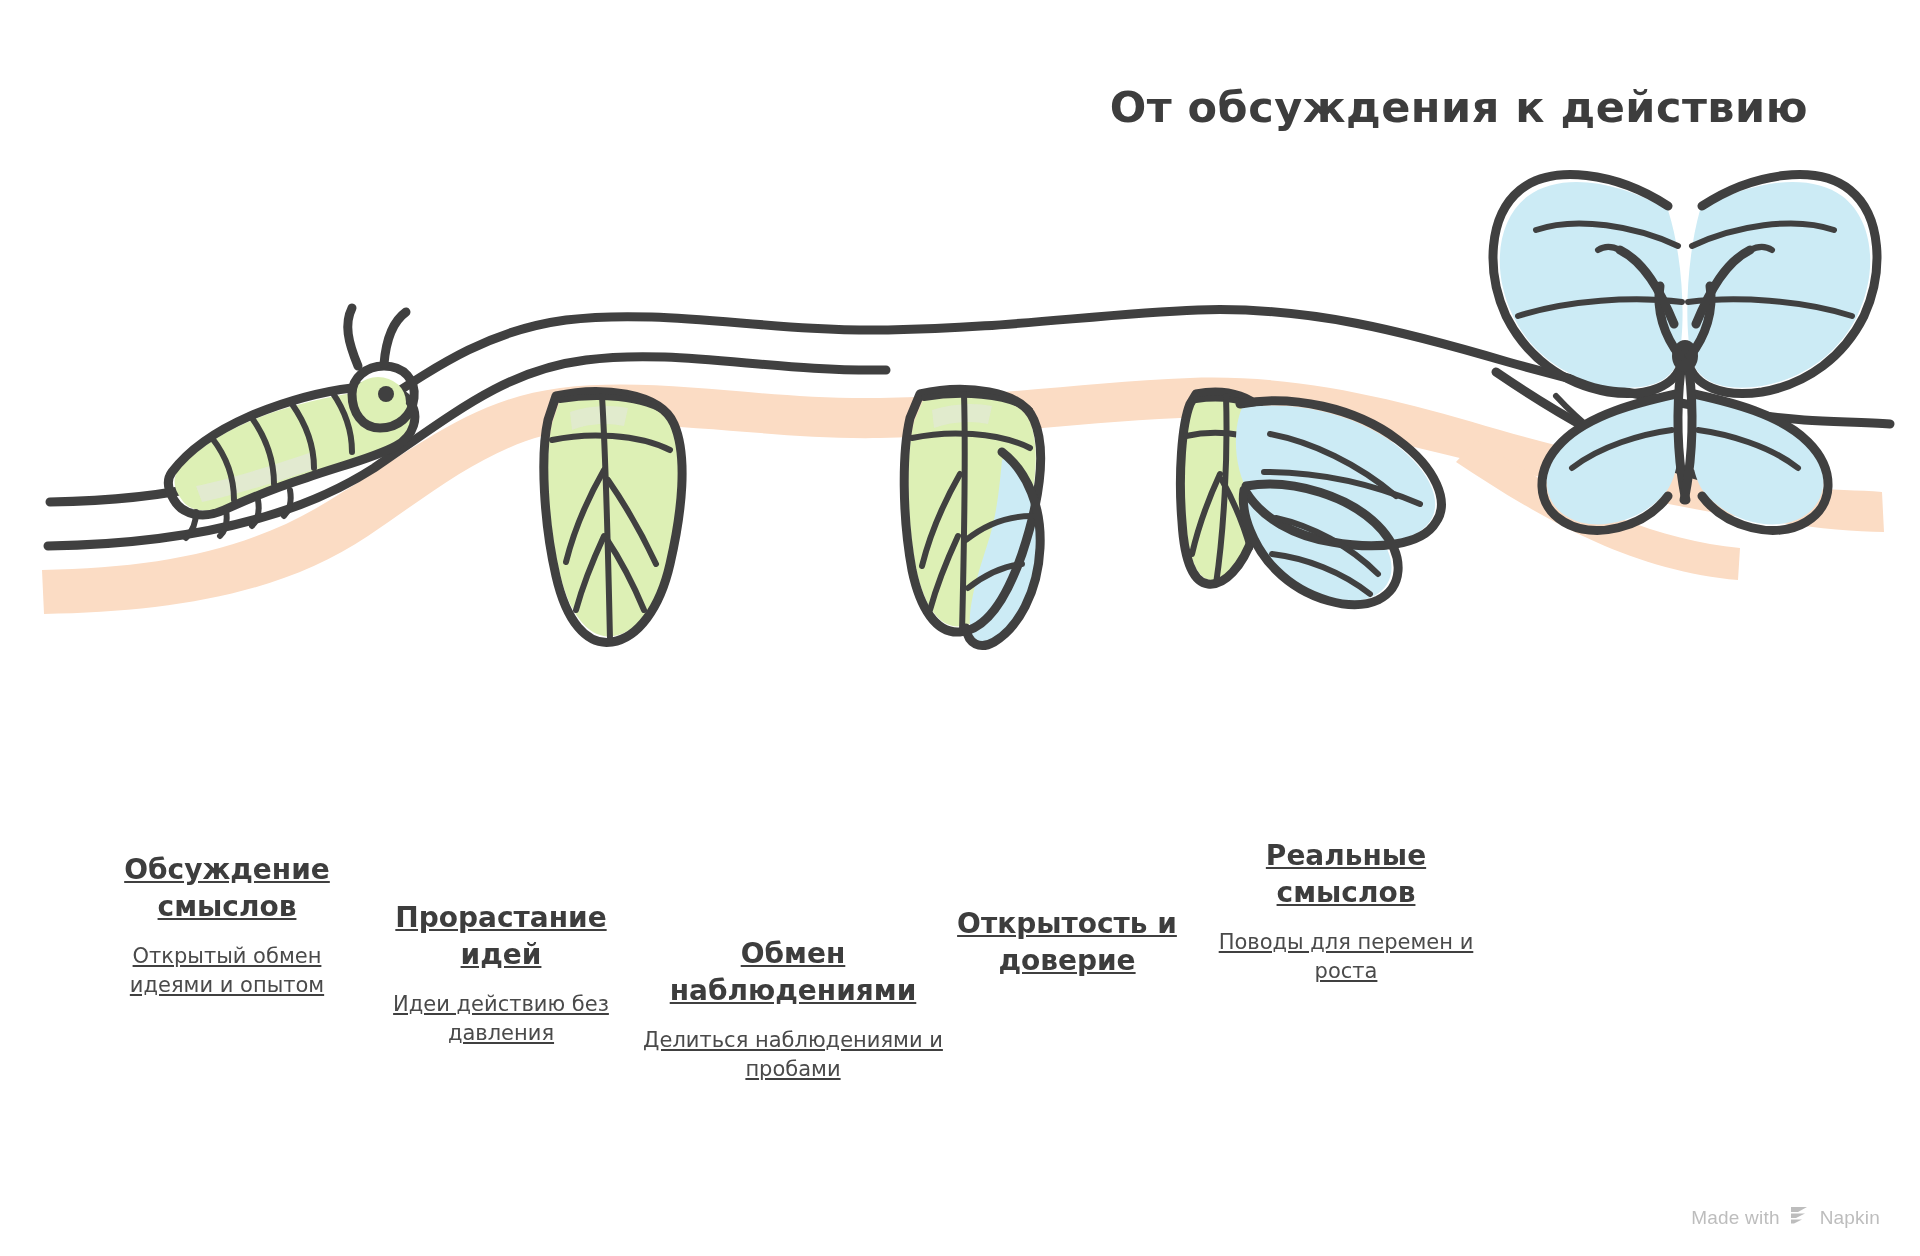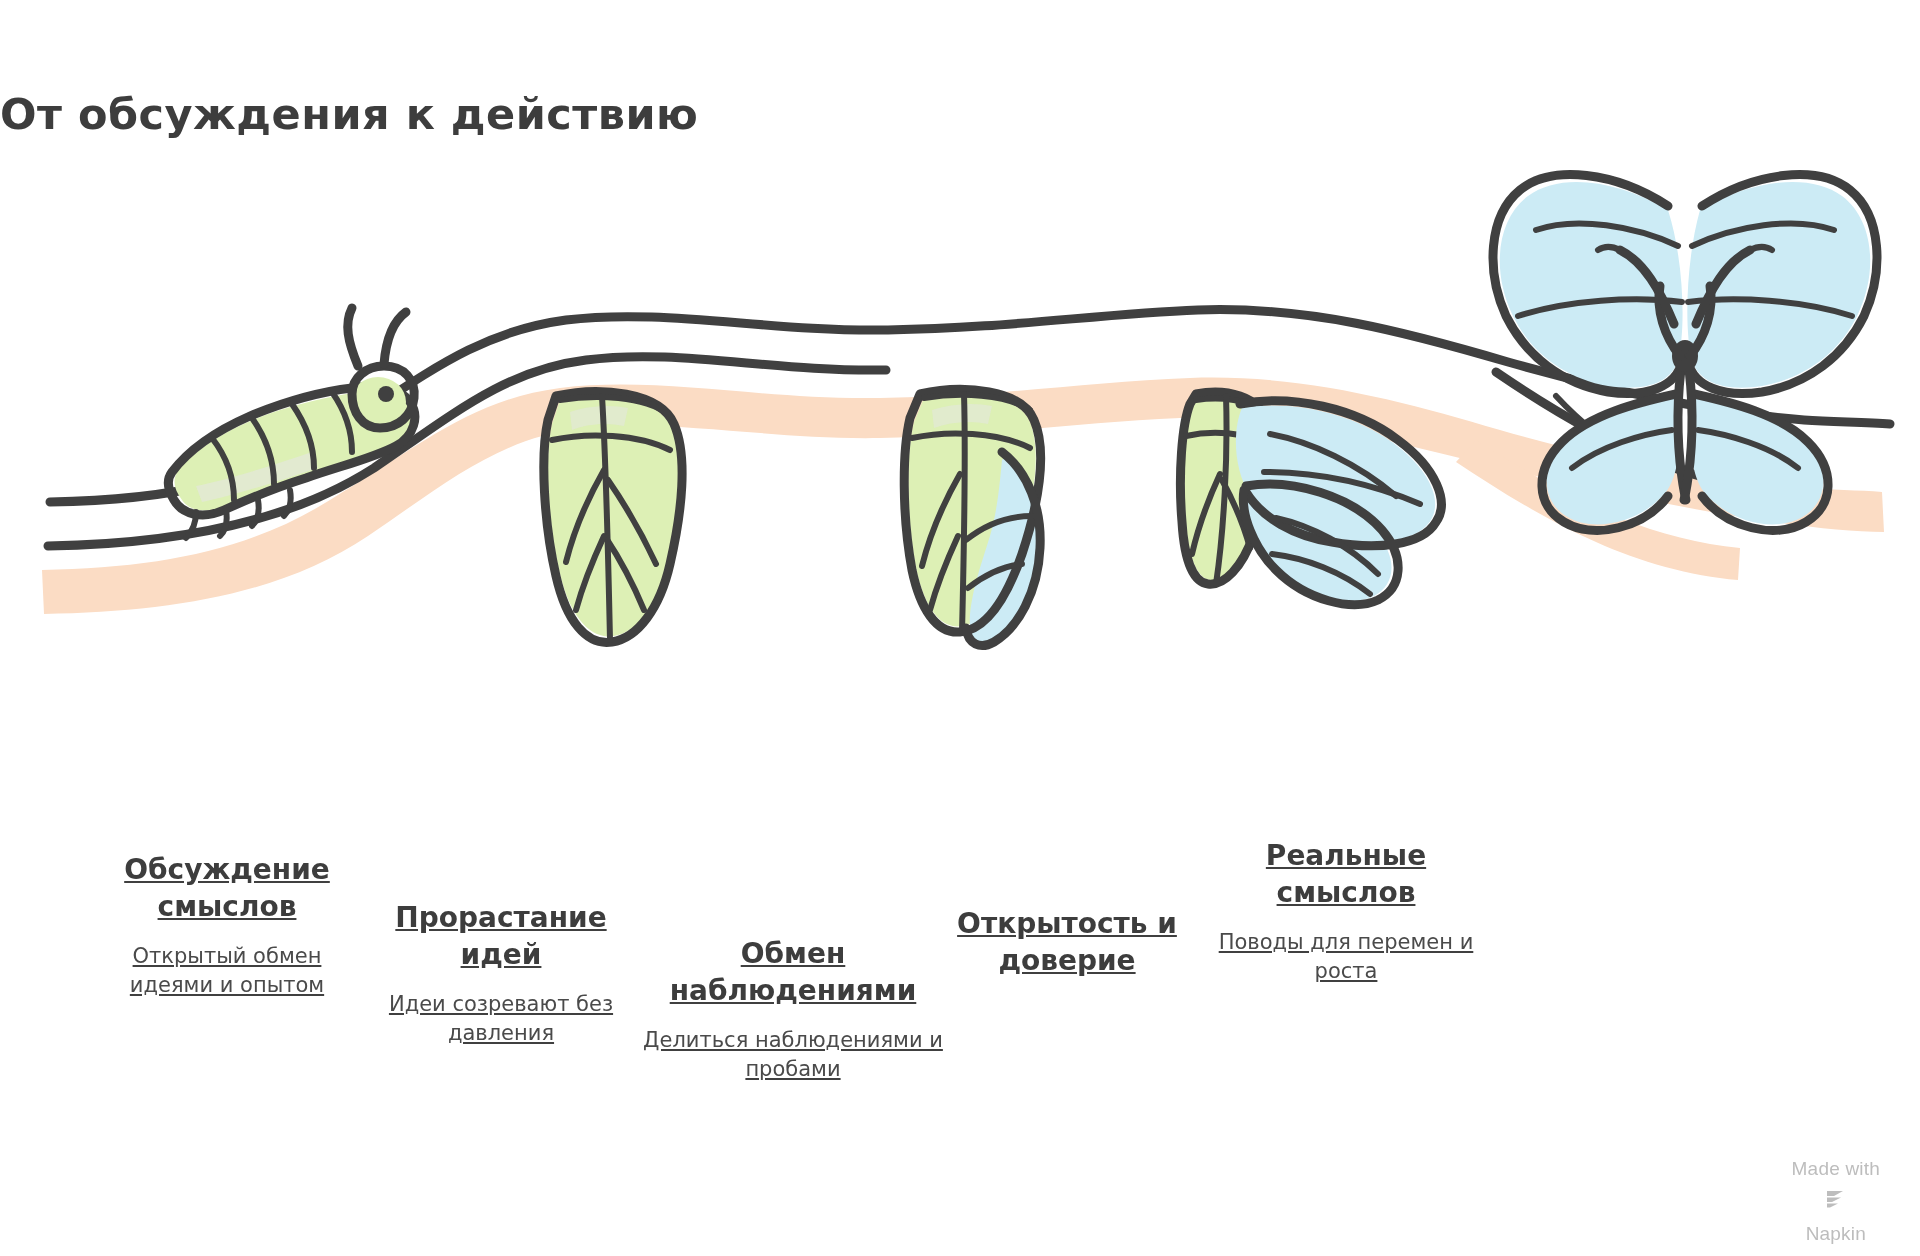--- a/index.html
+++ b/index.html
@@ -20,23 +20,23 @@
     position: absolute;
     left: 0; top: 0;
     width: 1920px;
     height: 1256px;
   }
 
   
   #title {
     position: absolute;
     left: 0;
-    top: 89px;
+    top: 82px;
     width: 1808px;
-    text-align: left;
+    text-align: right;
     font-family: "DejaVu Sans", sans-serif;
     font-size: 43px;
     font-weight: 700;
     letter-spacing: 0.5px;
     color: #3d3d3d;
     white-space: nowrap;
   }
 
   
   #illustration {
@@ -73,29 +73,28 @@
   #stage-0 { left: 96px;   top: 852px;  width: 262px; }
   #stage-1 { left: 370px;  top: 900px;  width: 262px; }
   #stage-2 { left: 640px;  top: 936px;  width: 306px; }
   #stage-3 { left: 928px;  top: 906px;  width: 278px; }
   #stage-4 { left: 1218px; top: 838px;  width: 256px; }
 
   
   #watermark {
     position: absolute;
     right: 40px;
-    bottom: 11px;
+    bottom: 26px;
     display: flex;
     align-items: center;
     gap: 9px;
     color: #bdbdbd;
     font-family: "Liberation Sans", sans-serif;
     font-size: 19px;
     letter-spacing: 0.2px;
-    flex-direction: column;
   }
   #watermark .wm-mark { display: block; }
 </style>
 </head>
 <body>
 
 <div id="canvas">
 
   <div id="title">От обсуждения к действию</div>
 
@@ -281,21 +280,21 @@
     </svg>
   </div>
 
   <div class="stage" id="stage-0">
     <div class="stage-title">Обсуждение смыслов</div>
     <div class="stage-desc">Открытый обмен идеями и опытом</div>
   </div>
 
   <div class="stage" id="stage-1">
     <div class="stage-title">Прорастание идей</div>
-    <div class="stage-desc">Идеи созревают без давления</div>
+    <div class="stage-desc">Идеи действию без давления</div>
   </div>
 
   <div class="stage" id="stage-2">
     <div class="stage-title">Обмен наблюдениями</div>
     <div class="stage-desc">Делиться наблюдениями и пробами</div>
   </div>
 
   <div class="stage" id="stage-3">
     <div class="stage-title">Открытость и доверие</div>
   </div>

